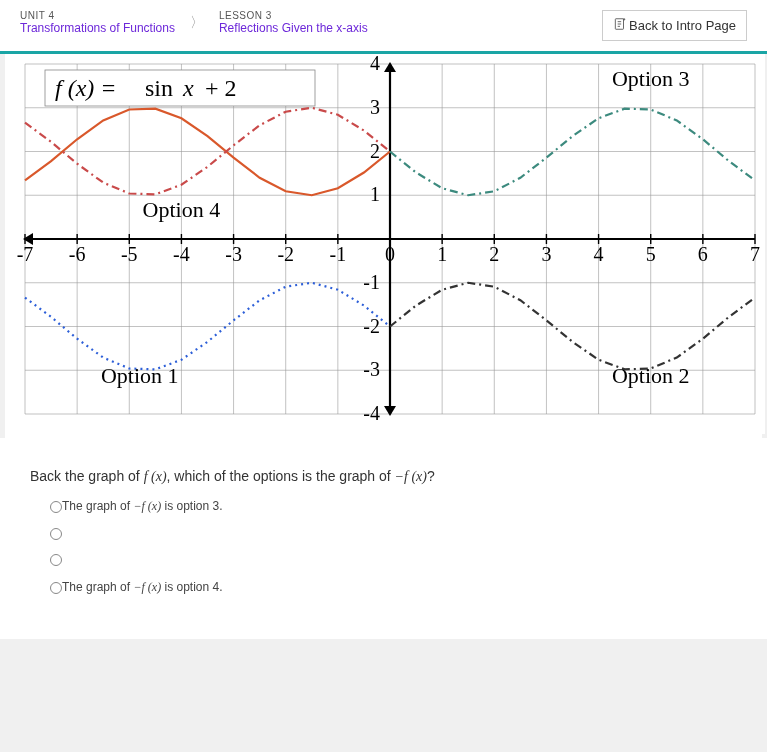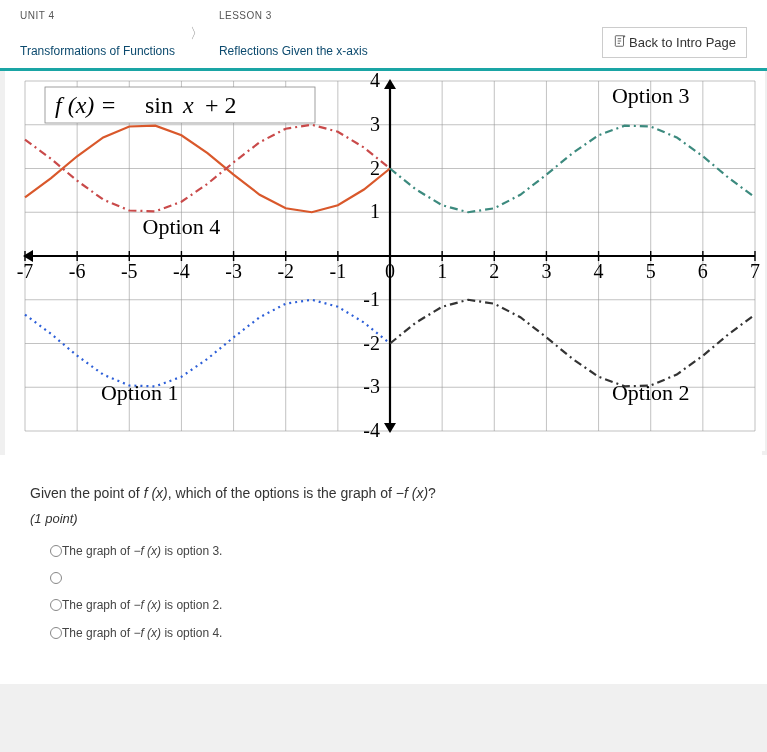--- a/index.html
+++ b/index.html
@@ -7,28 +7,28 @@
       font-family: Arial, Helvetica, sans-serif;
       background: #f0f0f0;
       width: 767px;
       height: 752px;
       overflow: hidden;
     }
     .header {
       background: #fff;
       padding: 10px 20px;
       display: flex;
-      align-items: flex-end;
+      align-items: flex-start;
       gap: 20px;
       border-bottom: 3px solid #1aa5a5;
     }
     .breadcrumb-group { flex: 1; display: flex; align-items: center; gap: 15px; }
     .breadcrumb-section { display: flex; flex-direction: column; }
     .breadcrumb-top { font-size: 10px; color: #555; letter-spacing: 0.5px; }
-    .breadcrumb-bottom { font-size: 12px; color: #0c4a6e; margin-top: 23px; }
+    .breadcrumb-bottom { font-size: 12px; color: #6d28d9; }
     .chevron { color: #999; font-size: 14px; }
     .back-btn {
       border: 1px solid #ccc;
       background: #fff;
       padding: 6px 10px;
       font-size: 13px;
       color: #333;
       display: flex;
       align-items: center;
       gap: 2px;
@@ -54,21 +54,21 @@
       margin: 14px 0 14px 20px;
       font-size: 12px;
       color: #444;
     }
     .radio-circle {
       width: 12px; height: 12px;
       border: 1px solid #888;
       border-radius: 50%;
       flex-shrink: 0;
     }
-    .mathit { font-family: Liberation Sans, sans-serif; font-style: italic; }
+    .mathit { font-family: Liberation Serif, serif; font-style: italic; }
   </style>
 </head>
 <body>
 
 <div class="header">
   <div class="breadcrumb-group">
     <div class="breadcrumb-section">
       <span class="breadcrumb-top">UNIT 4</span>
       <span class="breadcrumb-bottom">Transformations of Functions</span>
     </div>
@@ -176,34 +176,32 @@
         <text x="200" y="42" font-size="24" font-family="Times New Roman" fill="#000">+ 2</text>
         <text x="176.42857142857142" y="163.125" text-anchor="middle" font-size="22" font-family="Times New Roman" fill="#000">Option 4</text>
         <text x="134.71428571428572" y="329.375" text-anchor="middle" font-size="22" font-family="Times New Roman" fill="#000">Option 1</text>
         <text x="645.7142857142857" y="31.875" text-anchor="middle" font-size="22" font-family="Times New Roman" fill="#000">Option 3</text>
         <text x="645.7142857142857" y="329.375" text-anchor="middle" font-size="22" font-family="Times New Roman" fill="#000">Option 2</text>
       </svg>
   </div>
 
   <div class="question-area">
     <div class="question-text">
-      <span>Given the point of </span><span class="mathit">f (x)</span><span>, which of the options is the graph of </span><span class="mathit">−f (x)</span><span>?</span>
+      <span>Back the graph of </span><span class="mathit">f (x)</span><span>, which of the options is the graph of </span><span class="mathit">−f (x)</span><span>?</span>
     </div>
-    <div class="points-label">(1 point)</div>
     <div id="options-list">
         <div class="option-row">
           <span class="radio-circle"></span>
           <span>The graph of <span class="mathit">−f (x)</span> is option 3.</span>
         </div>
         <div class="option-row">
           <span class="radio-circle"></span>
         </div>
         <div class="option-row">
           <span class="radio-circle"></span>
-          <span>The graph of <span class="mathit">−f (x)</span> is option 2.</span>
         </div>
         <div class="option-row">
           <span class="radio-circle"></span>
           <span>The graph of <span class="mathit">−f (x)</span> is option 4.</span>
         </div>
       </div>
   </div>
 </div>
 
 </body></html>

